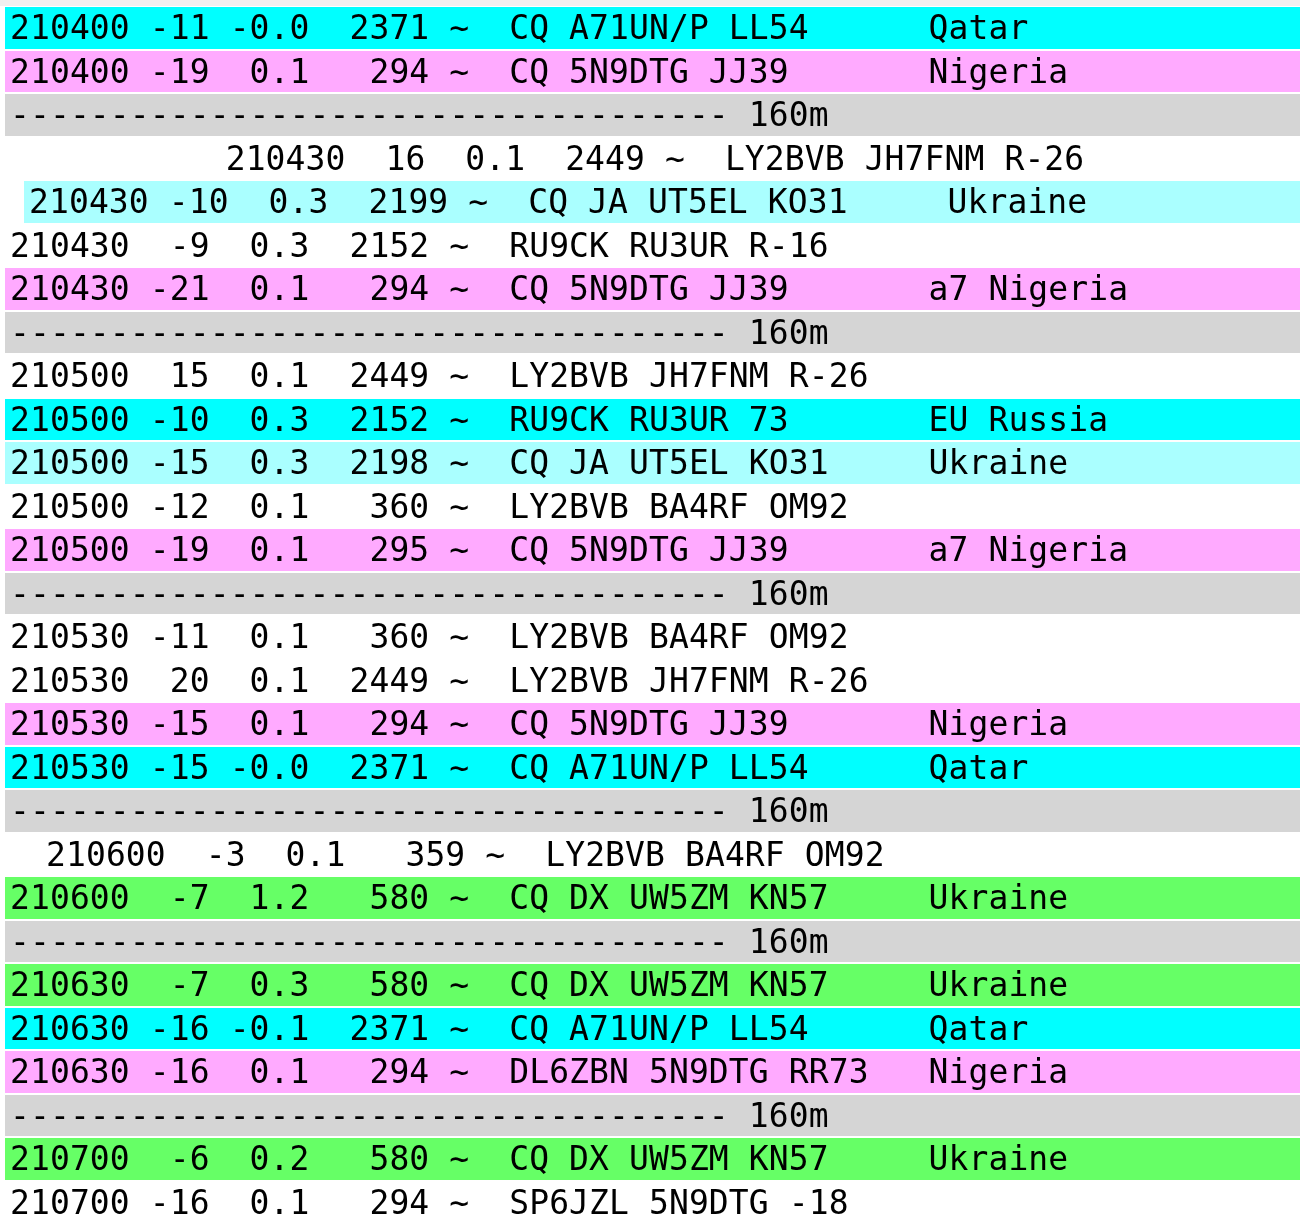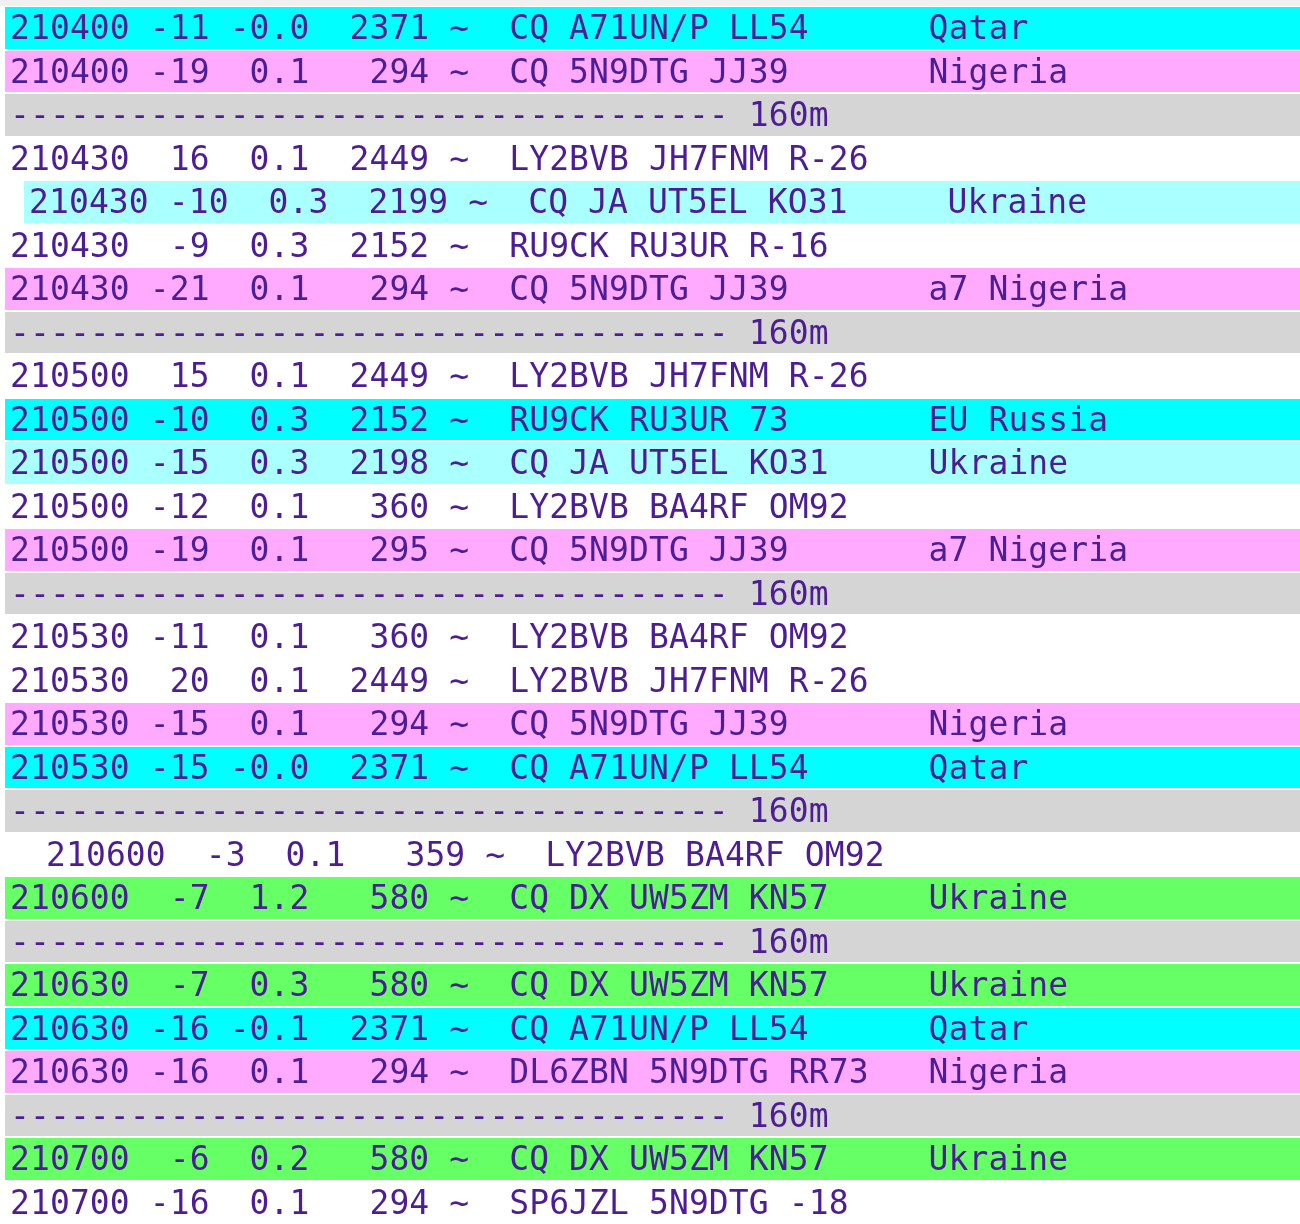--- a/index.html
+++ b/index.html
@@ -24,35 +24,35 @@
   }
   .row {
     box-sizing: border-box;
     height: 43.5px;
     line-height: 41.5px;
     padding: 1px 0 1px 5px;
     background-clip: content-box !important;
     white-space: pre;
     font-size: 33px;
     letter-spacing: 0.1px;
-    color: #4c1d95;
+    color: #000000;
     text-indent: 5px;
     overflow: hidden;
   }
 </style>
 </head>
 <body>
 
 <div id="pane">
   <div id="topstrip"></div>
   <div id="rows">
       <div class="row" style="background: rgb(0, 255, 255);">210400 -11 -0.0  2371 ~  CQ A71UN/P LL54      Qatar</div>
       <div class="row" style="background: rgb(255, 170, 255);">210400 -19  0.1   294 ~  CQ 5N9DTG JJ39       Nigeria</div>
       <div class="row" style="background: rgb(213, 213, 213);">------------------------------------ 160m</div>
-      <div class="row" style="background: transparent;">210430  16  0.1  2449 ~  LY2BVB JH7FNM R-26</div>
+      <div class="row" style="background: transparent; text-align: center;">210430  16  0.1  2449 ~  LY2BVB JH7FNM R-26</div>
       <div class="row" style="background: rgb(170, 255, 255); padding-left: 24px;">210430 -10  0.3  2199 ~  CQ JA UT5EL KO31     Ukraine</div>
       <div class="row" style="background: transparent;">210430  -9  0.3  2152 ~  RU9CK RU3UR R-16</div>
       <div class="row" style="background: rgb(255, 170, 255);">210430 -21  0.1   294 ~  CQ 5N9DTG JJ39       a7 Nigeria</div>
       <div class="row" style="background: rgb(213, 213, 213);">------------------------------------ 160m</div>
       <div class="row" style="background: transparent;">210500  15  0.1  2449 ~  LY2BVB JH7FNM R-26</div>
       <div class="row" style="background: rgb(0, 255, 255);">210500 -10  0.3  2152 ~  RU9CK RU3UR 73       EU Russia</div>
       <div class="row" style="background: rgb(170, 255, 255);">210500 -15  0.3  2198 ~  CQ JA UT5EL KO31     Ukraine</div>
       <div class="row" style="background: transparent;">210500 -12  0.1   360 ~  LY2BVB BA4RF OM92</div>
       <div class="row" style="background: rgb(255, 170, 255);">210500 -19  0.1   295 ~  CQ 5N9DTG JJ39       a7 Nigeria</div>
       <div class="row" style="background: rgb(213, 213, 213);">------------------------------------ 160m</div>

